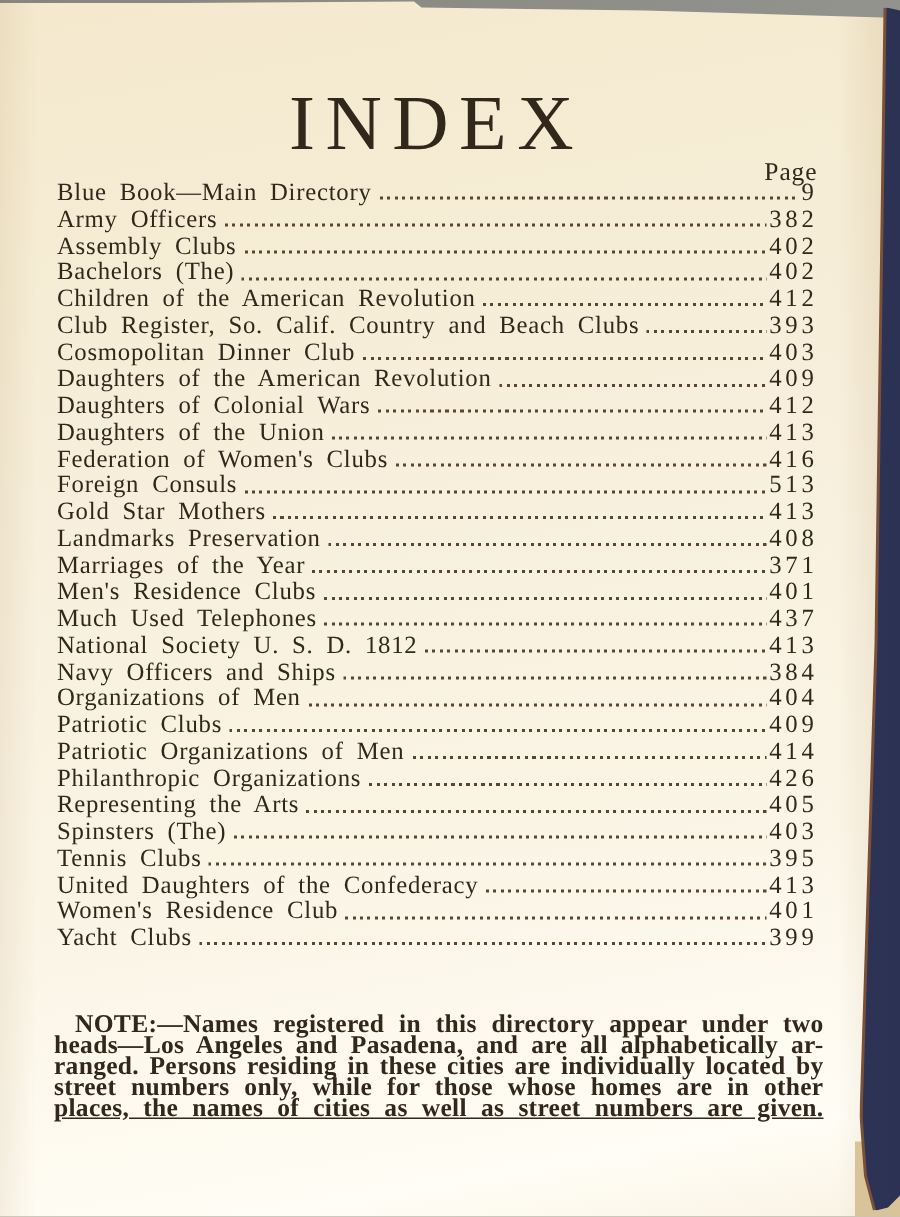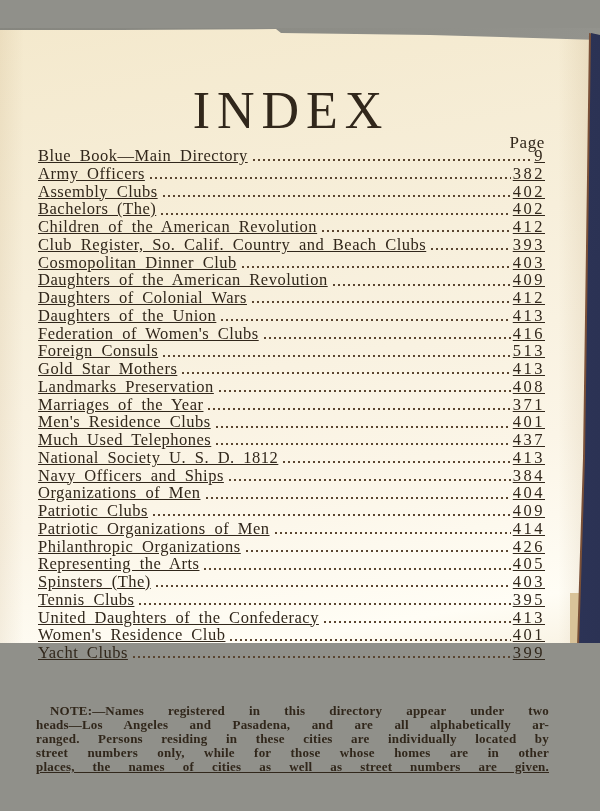--- a/index.html
+++ b/index.html
@@ -2,21 +2,21 @@
 <html style="--paper: #f6ecd3; --ink: #31271b; --dot_leader: #5a4530; --book_cover: #333a5f; --backdrop: #90908a; --page_edge_tan: #d9c399; --cover_edge_brown: #7a5038;"><head>
 <meta charset="utf-8">
 <style>
   html, body {
     margin: 0; padding: 0;
     width: 600px; height: 811px;
     overflow: hidden;
     font-family: "Liberation Serif", serif;
     background: var(--backdrop, #90908a);
   }
-  .scene { position: relative; width: 600px; height: 615px; margin-top: 28px; }
+  .scene { position: relative; width: 600px; height: 811px; }
 
   
   .page {
     position: absolute; inset: 0;
     background:
       linear-gradient(90deg, rgba(160,120,60,0.10) 0%, rgba(160,120,60,0) 4%,
         rgba(160,120,60,0) 93%, rgba(150,110,50,0.14) 99%),
       linear-gradient(170deg, #f4e9cd 0%, #f7efdb 38%, #fbf5e7 70%, #fffdf5 92%, #f9f3e4 100%),
       var(--paper, #f6ecd3);
     color: var(--ink, #31271b);
@@ -51,34 +51,34 @@
     position: absolute; top: 105px; right: 55px;
     font-size: 17px; letter-spacing: 0.6px;
   }
 
   .entries {
     position: absolute; left: 38px; top: 119px; width: 507px;
     font-size: 16.5px;
   }
   .row {
     display: flex; align-items: center;
-    height: 17.75px; line-height: 17.75px; white-space: nowrap; text-decoration: underline;
+    height: 17.75px; line-height: 17.75px; white-space: nowrap;
   }
   .row .label { letter-spacing: 0.5px; word-spacing: 4px; }
   .row .dots {
     flex: 1; height: 2px; align-self: flex-end;
     margin: 0 2px 3.5px 5px;
     background-image: repeating-linear-gradient(to right,
       var(--dot_leader, #5a4530) 0 2px, transparent 2px 5px);
   }
   .row .num { letter-spacing: 2.5px; }
 
   .note {
     position: absolute; left: 36px; top: 676px; width: 513px;
-    font-size: 13px; line-height: 13.9px; font-weight: 700;
+    font-size: 17px; line-height: 13.9px; font-weight: 700;
     letter-spacing: 0.2px;
   }
   .note-line { text-align: justify; text-align-last: justify; }
   .note-line.first { padding-left: 14px; }
   .note-line.last { text-align-last: justify; text-decoration: underline; }
 </style>
 </head>
 <body>
 
 <div class="scene">

